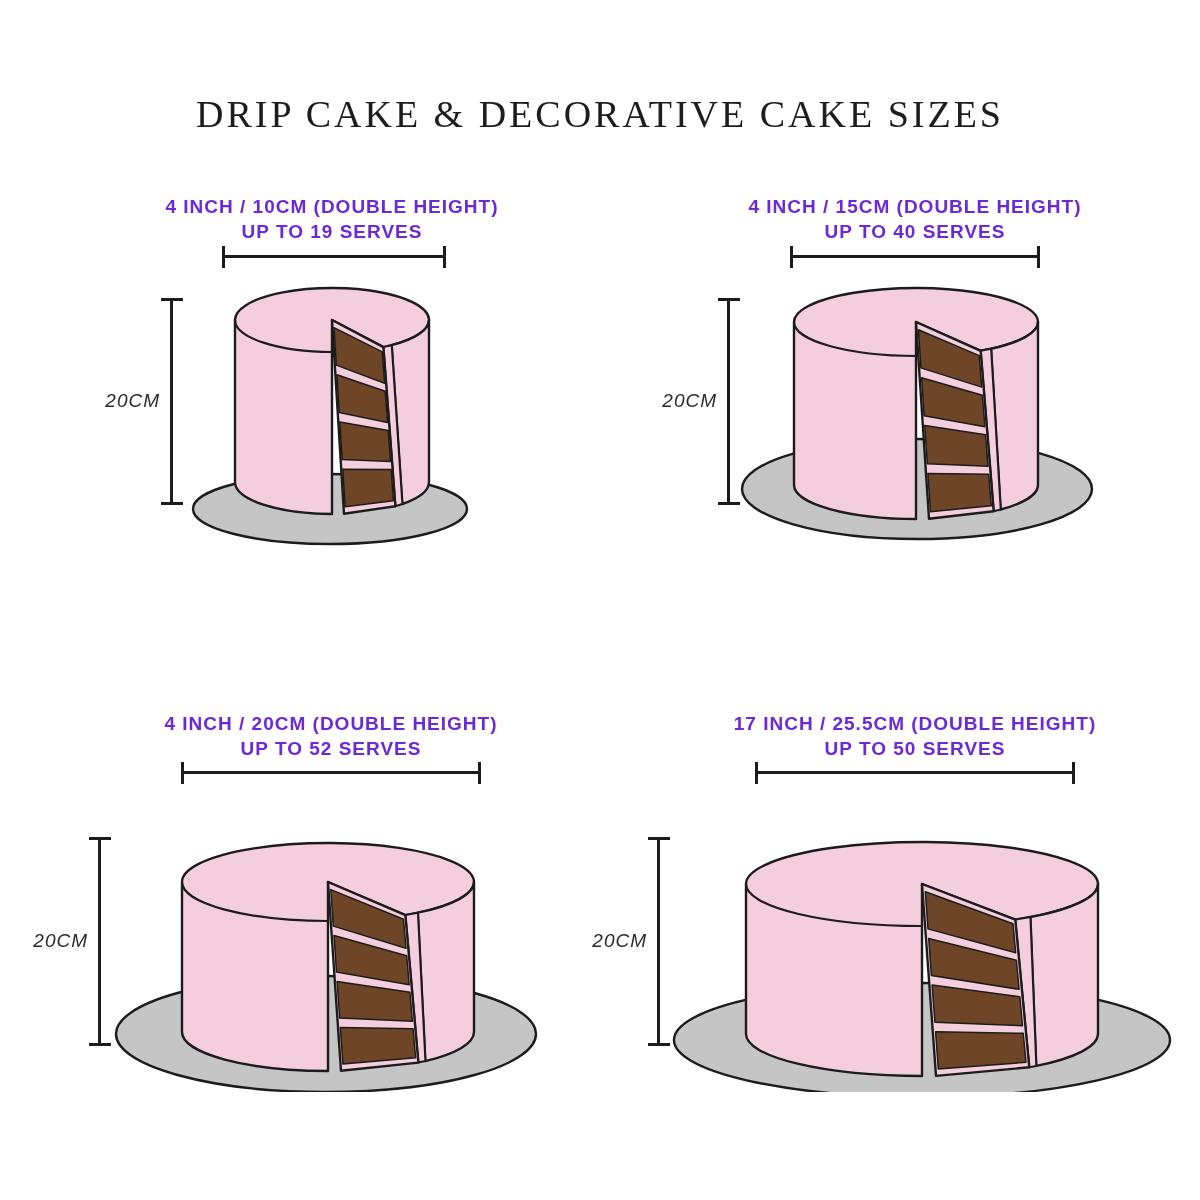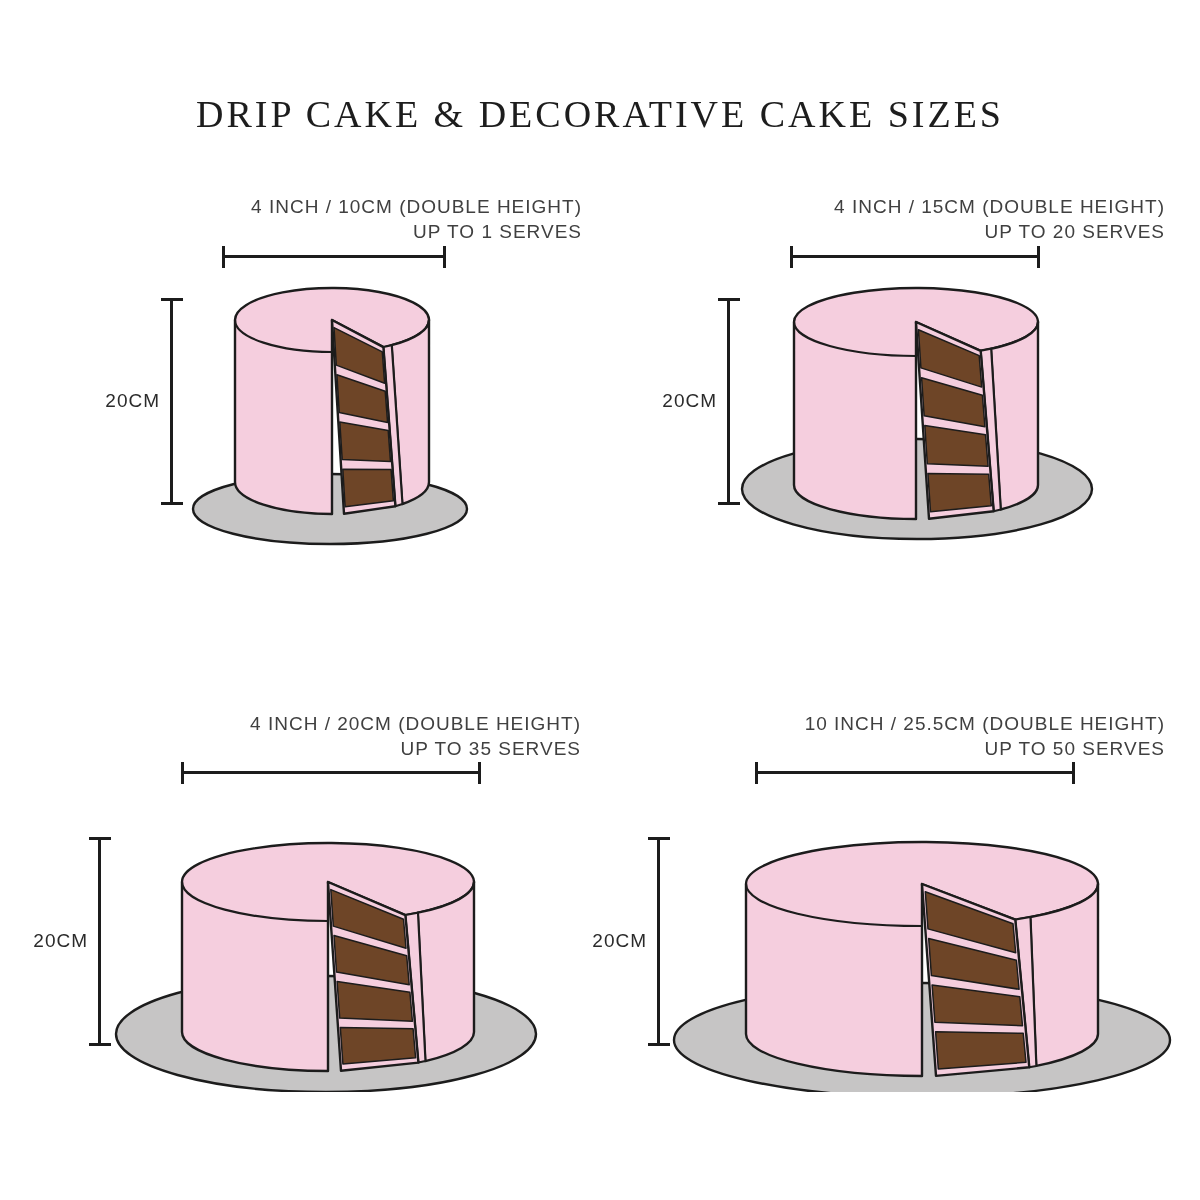--- a/index.html
+++ b/index.html
@@ -6,27 +6,27 @@
   .canvas{
     position:relative;width:1200px;height:1092px;background:#ffffff;overflow:hidden;
     font-family:"Liberation Sans", sans-serif;
   }
   .page-title{
     position:absolute;left:0;top:92px;width:1200px;text-align:center;
     font-family:"Liberation Serif", serif;font-size:38px;font-weight:400;
     letter-spacing:3px;color:#1d1d1d;white-space:nowrap;
   }
   .size-label{
-    position:absolute;width:500px;text-align:right;
-    font-size:19px;line-height:25px;letter-spacing:1px;color:#404040;
-    font-weight:400;white-space:nowrap;
+    position:absolute;width:500px;text-align:center;
+    font-size:19px;line-height:25px;letter-spacing:1px;color:#6d28d9;
+    font-weight:700;white-space:nowrap;
   }
   .height-label{
     position:absolute;width:100px;text-align:right;
-    font-size:19px;line-height:24px;letter-spacing:1px;color:#2b2b2b;white-space:nowrap;
+    font-size:19px;line-height:24px;letter-spacing:1px;color:#2b2b2b;white-space:nowrap;font-style:italic;
   }
   .hbar{position:absolute;height:3px;background:#1c1c1c;}
   .hbar::before,.hbar::after{
     content:'';position:absolute;width:3px;height:22px;top:-9.5px;background:#1c1c1c;
   }
   .hbar::before{left:0;}
   .hbar::after{right:0;}
   .vbar{position:absolute;width:3px;background:#1c1c1c;}
   .vbar::before,.vbar::after{
     content:'';position:absolute;height:3px;width:22px;left:-9.5px;background:#1c1c1c;
@@ -38,21 +38,21 @@
 </head>
 <body>
 
 <div class="canvas">
 
   <div class="page-title">DRIP CAKE &amp; DECORATIVE CAKE SIZES</div>
 
   <section>
     <div class="size-label" style="left:82px;top:194px">
       <div>4 INCH / 10CM (DOUBLE HEIGHT)</div>
-      <div>UP TO 1 SERVES</div>
+      <div>UP TO 19 SERVES</div>
     </div>
     <div class="hbar" style="left:222px;top:255px;width:224px"></div>
     <div class="vbar" style="left:170px;top:298px;height:207px"></div>
     <div class="height-label" style="left:60px;top:389px">20CM</div>
     <svg class="cake" id="cake-svg-0" viewBox="188 283 284 266" style="left: 188px; top: 283px; width: 284px; height: 266px;">
         <ellipse cx="330" cy="509" rx="137" ry="35" fill="#C6C5C5" stroke="#1C1C1C" stroke-width="2.4" stroke-linejoin="round" stroke-linecap="round"></ellipse>
         <path d="M 332 320 L 332 514 A 97 32 0 0 1 235 482 L 235 320 A 97 32 0 1 1 383.4 347.1 Z" fill="#F5CEDE" stroke="#1C1C1C" stroke-width="2.4" stroke-linejoin="round" stroke-linecap="round"></path>
         <path d="M 391.7 345.2 A 97 32 0 0 0 429 320 L 429 482 A 97 32 0 0 1 402.4 504 Z" fill="#F5CEDE" stroke="#1C1C1C" stroke-width="2.4" stroke-linejoin="round" stroke-linecap="round"></path>
         <path d="M 383.4 347.1 L 391.7 345.2 L 402.4 504 L 395.4 506.2 Z" fill="#F5CEDE" stroke="#1C1C1C" stroke-width="2" stroke-linejoin="round" stroke-linecap="round"></path>
         <path d="M 332 320 L 383.4 347.1 L 395.4 506.2 L 344 513.8 Z" fill="#F5CEDE" stroke="#1C1C1C" stroke-width="2.4" stroke-linejoin="round" stroke-linecap="round"></path>
@@ -60,21 +60,21 @@
         <path d="M 336.9 374.8 L 385.2 391.2 L 387.6 422.4 L 339.2 412.4 Z" fill="#6E4527" stroke="#1C1C1C" stroke-width="1.5" stroke-linejoin="round"></path>
         <path d="M 339.8 422 L 388.2 430.4 L 390.5 461.6 L 342.2 459.6 Z" fill="#6E4527" stroke="#1C1C1C" stroke-width="1.5" stroke-linejoin="round"></path>
         <path d="M 342.8 469.2 L 391.1 469.6 L 393.4 500.8 L 345.1 506.8 Z" fill="#6E4527" stroke="#1C1C1C" stroke-width="1.5" stroke-linejoin="round"></path>
         <path d="M 332 352 A 97 32 0 0 1 235 320" fill="none" stroke="#1C1C1C" stroke-width="2.2" stroke-linecap="round"></path>
       </svg>
   </section>
 
   <section>
     <div class="size-label" style="left:665px;top:194px">
       <div>4 INCH / 15CM (DOUBLE HEIGHT)</div>
-      <div>UP TO 20 SERVES</div>
+      <div>UP TO 40 SERVES</div>
     </div>
     <div class="hbar" style="left:790px;top:255px;width:250px"></div>
     <div class="vbar" style="left:727px;top:298px;height:207px"></div>
     <div class="height-label" style="left:617px;top:389px">20CM</div>
     <svg class="cake" id="cake-svg-1" viewBox="737 283 360 261" style="left: 737px; top: 283px; width: 360px; height: 261px;">
         <ellipse cx="917" cy="489" rx="175" ry="50" fill="#C6C5C5" stroke="#1C1C1C" stroke-width="2.4" stroke-linejoin="round" stroke-linecap="round"></ellipse>
         <path d="M 916 322 L 916 519 A 122 34 0 0 1 794 485 L 794 322 A 122 34 0 1 1 980.7 350.8 Z" fill="#F5CEDE" stroke="#1C1C1C" stroke-width="2.4" stroke-linejoin="round" stroke-linecap="round"></path>
         <path d="M 991.1 348.8 A 122 34 0 0 0 1038 322 L 1038 485 A 122 34 0 0 1 1000.7 509.5 Z" fill="#F5CEDE" stroke="#1C1C1C" stroke-width="2.4" stroke-linejoin="round" stroke-linecap="round"></path>
         <path d="M 980.7 350.8 L 991.1 348.8 L 1000.7 509.5 L 993.7 511.2 Z" fill="#F5CEDE" stroke="#1C1C1C" stroke-width="2" stroke-linejoin="round" stroke-linecap="round"></path>
         <path d="M 916 322 L 980.7 350.8 L 993.7 511.2 L 929 518.8 Z" fill="#F5CEDE" stroke="#1C1C1C" stroke-width="2.4" stroke-linejoin="round" stroke-linecap="round"></path>
@@ -82,42 +82,42 @@
         <path d="M 921.6 377.7 L 982.4 395.2 L 984.9 426.7 L 924.1 415.8 Z" fill="#6E4527" stroke="#1C1C1C" stroke-width="1.5" stroke-linejoin="round"></path>
         <path d="M 924.8 425.6 L 985.5 434.7 L 988.1 466.2 L 927.3 463.8 Z" fill="#6E4527" stroke="#1C1C1C" stroke-width="1.5" stroke-linejoin="round"></path>
         <path d="M 927.9 473.6 L 988.7 474.3 L 991.3 505.8 L 930.5 511.7 Z" fill="#6E4527" stroke="#1C1C1C" stroke-width="1.5" stroke-linejoin="round"></path>
         <path d="M 916 356 A 122 34 0 0 1 794 322" fill="none" stroke="#1C1C1C" stroke-width="2.2" stroke-linecap="round"></path>
       </svg>
   </section>
 
   <section>
     <div class="size-label" style="left:81px;top:711px">
       <div>4 INCH / 20CM (DOUBLE HEIGHT)</div>
-      <div>UP TO 35 SERVES</div>
+      <div>UP TO 52 SERVES</div>
     </div>
     <div class="hbar" style="left:181px;top:771px;width:300px"></div>
     <div class="vbar" style="left:98px;top:837px;height:209px"></div>
     <div class="height-label" style="left:-6px;top:929px;width:94px">20CM</div>
     <svg class="cake" id="cake-svg-2" viewBox="111 838 430 259" style="left: 111px; top: 838px; width: 430px; height: 259px;">
         <ellipse cx="326" cy="1034" rx="210" ry="58" fill="#C6C5C5" stroke="#1C1C1C" stroke-width="2.4" stroke-linejoin="round" stroke-linecap="round"></ellipse>
         <path d="M 328 882 L 328 1071 A 146 39 0 0 1 182 1032 L 182 882 A 146 39 0 1 1 405.4 915.1 Z" fill="#F5CEDE" stroke="#1C1C1C" stroke-width="2.4" stroke-linejoin="round" stroke-linecap="round"></path>
         <path d="M 417.9 912.7 A 146 39 0 0 0 474 882 L 474 1032 A 146 39 0 0 1 425.4 1061.1 Z" fill="#F5CEDE" stroke="#1C1C1C" stroke-width="2.4" stroke-linejoin="round" stroke-linecap="round"></path>
         <path d="M 405.4 915.1 L 417.9 912.7 L 425.4 1061.1 L 418.4 1062.6 Z" fill="#F5CEDE" stroke="#1C1C1C" stroke-width="2" stroke-linejoin="round" stroke-linecap="round"></path>
         <path d="M 328 882 L 405.4 915.1 L 418.4 1062.6 L 341 1070.8 Z" fill="#F5CEDE" stroke="#1C1C1C" stroke-width="2.4" stroke-linejoin="round" stroke-linecap="round"></path>
         <path d="M 330.8 889.6 L 403.5 919.3 L 406 948.3 L 333.3 926.1 Z" fill="#6E4527" stroke="#1C1C1C" stroke-width="1.5" stroke-linejoin="round"></path>
         <path d="M 334 935.5 L 406.7 955.7 L 409.2 984.8 L 336.5 972.1 Z" fill="#6E4527" stroke="#1C1C1C" stroke-width="1.5" stroke-linejoin="round"></path>
         <path d="M 337.1 981.5 L 409.9 992.2 L 412.4 1021.2 L 339.7 1018.1 Z" fill="#6E4527" stroke="#1C1C1C" stroke-width="1.5" stroke-linejoin="round"></path>
         <path d="M 340.3 1027.4 L 413.1 1028.7 L 415.6 1057.7 L 342.9 1064 Z" fill="#6E4527" stroke="#1C1C1C" stroke-width="1.5" stroke-linejoin="round"></path>
         <path d="M 328 921 A 146 39 0 0 1 182 882" fill="none" stroke="#1C1C1C" stroke-width="2.2" stroke-linecap="round"></path>
       </svg>
   </section>
 
   <section>
     <div class="size-label" style="left:665px;top:711px">
-      <div>10 INCH / 25.5CM (DOUBLE HEIGHT)</div>
+      <div>17 INCH / 25.5CM (DOUBLE HEIGHT)</div>
       <div>UP TO 50 SERVES</div>
     </div>
     <div class="hbar" style="left:755px;top:771px;width:320px"></div>
     <div class="vbar" style="left:657px;top:837px;height:209px"></div>
     <div class="height-label" style="left:547px;top:929px">20CM</div>
     <svg class="cake" id="cake-svg-3" viewBox="669 837 506 265" style="left: 669px; top: 837px; width: 506px; height: 265px;">
         <ellipse cx="922" cy="1040" rx="248" ry="57" fill="#C6C5C5" stroke="#1C1C1C" stroke-width="2.4" stroke-linejoin="round" stroke-linecap="round"></ellipse>
         <path d="M 922 884 L 922 1076 A 176 42 0 0 1 746 1034 L 746 884 A 176 42 0 1 1 1015.3 919.6 Z" fill="#F5CEDE" stroke="#1C1C1C" stroke-width="2.4" stroke-linejoin="round" stroke-linecap="round"></path>
         <path d="M 1030.4 917.1 A 176 42 0 0 0 1098 884 L 1098 1034 A 176 42 0 0 1 1036.3 1065.9 Z" fill="#F5CEDE" stroke="#1C1C1C" stroke-width="2.4" stroke-linejoin="round" stroke-linecap="round"></path>
         <path d="M 1015.3 919.6 L 1030.4 917.1 L 1036.3 1065.9 L 1029.3 1067.3 Z" fill="#F5CEDE" stroke="#1C1C1C" stroke-width="2" stroke-linejoin="round" stroke-linecap="round"></path>

